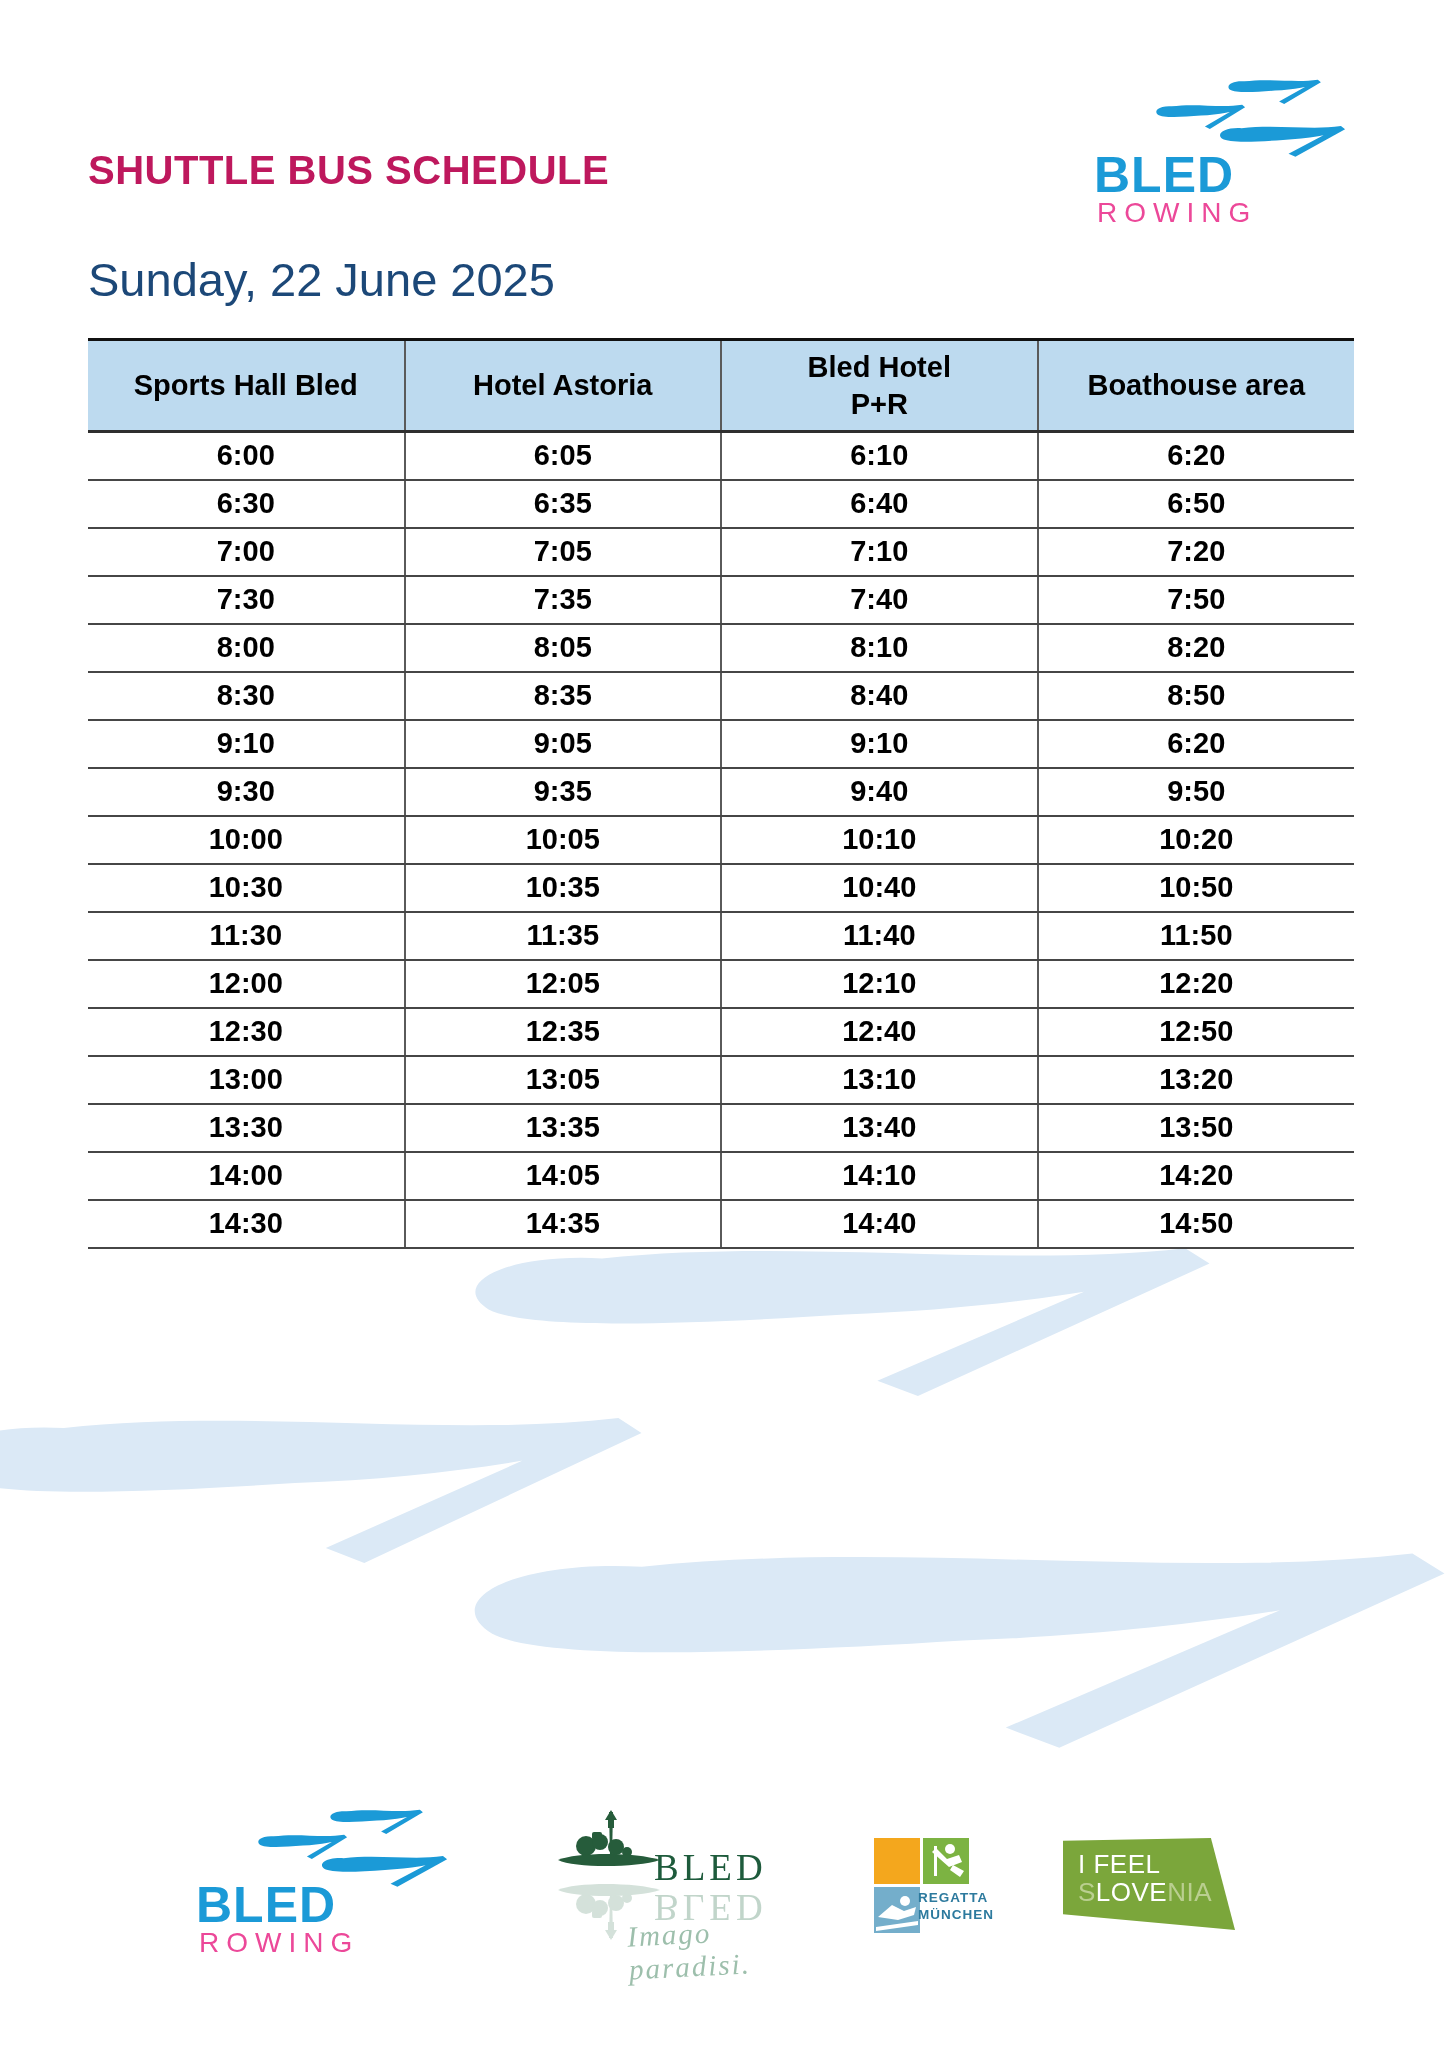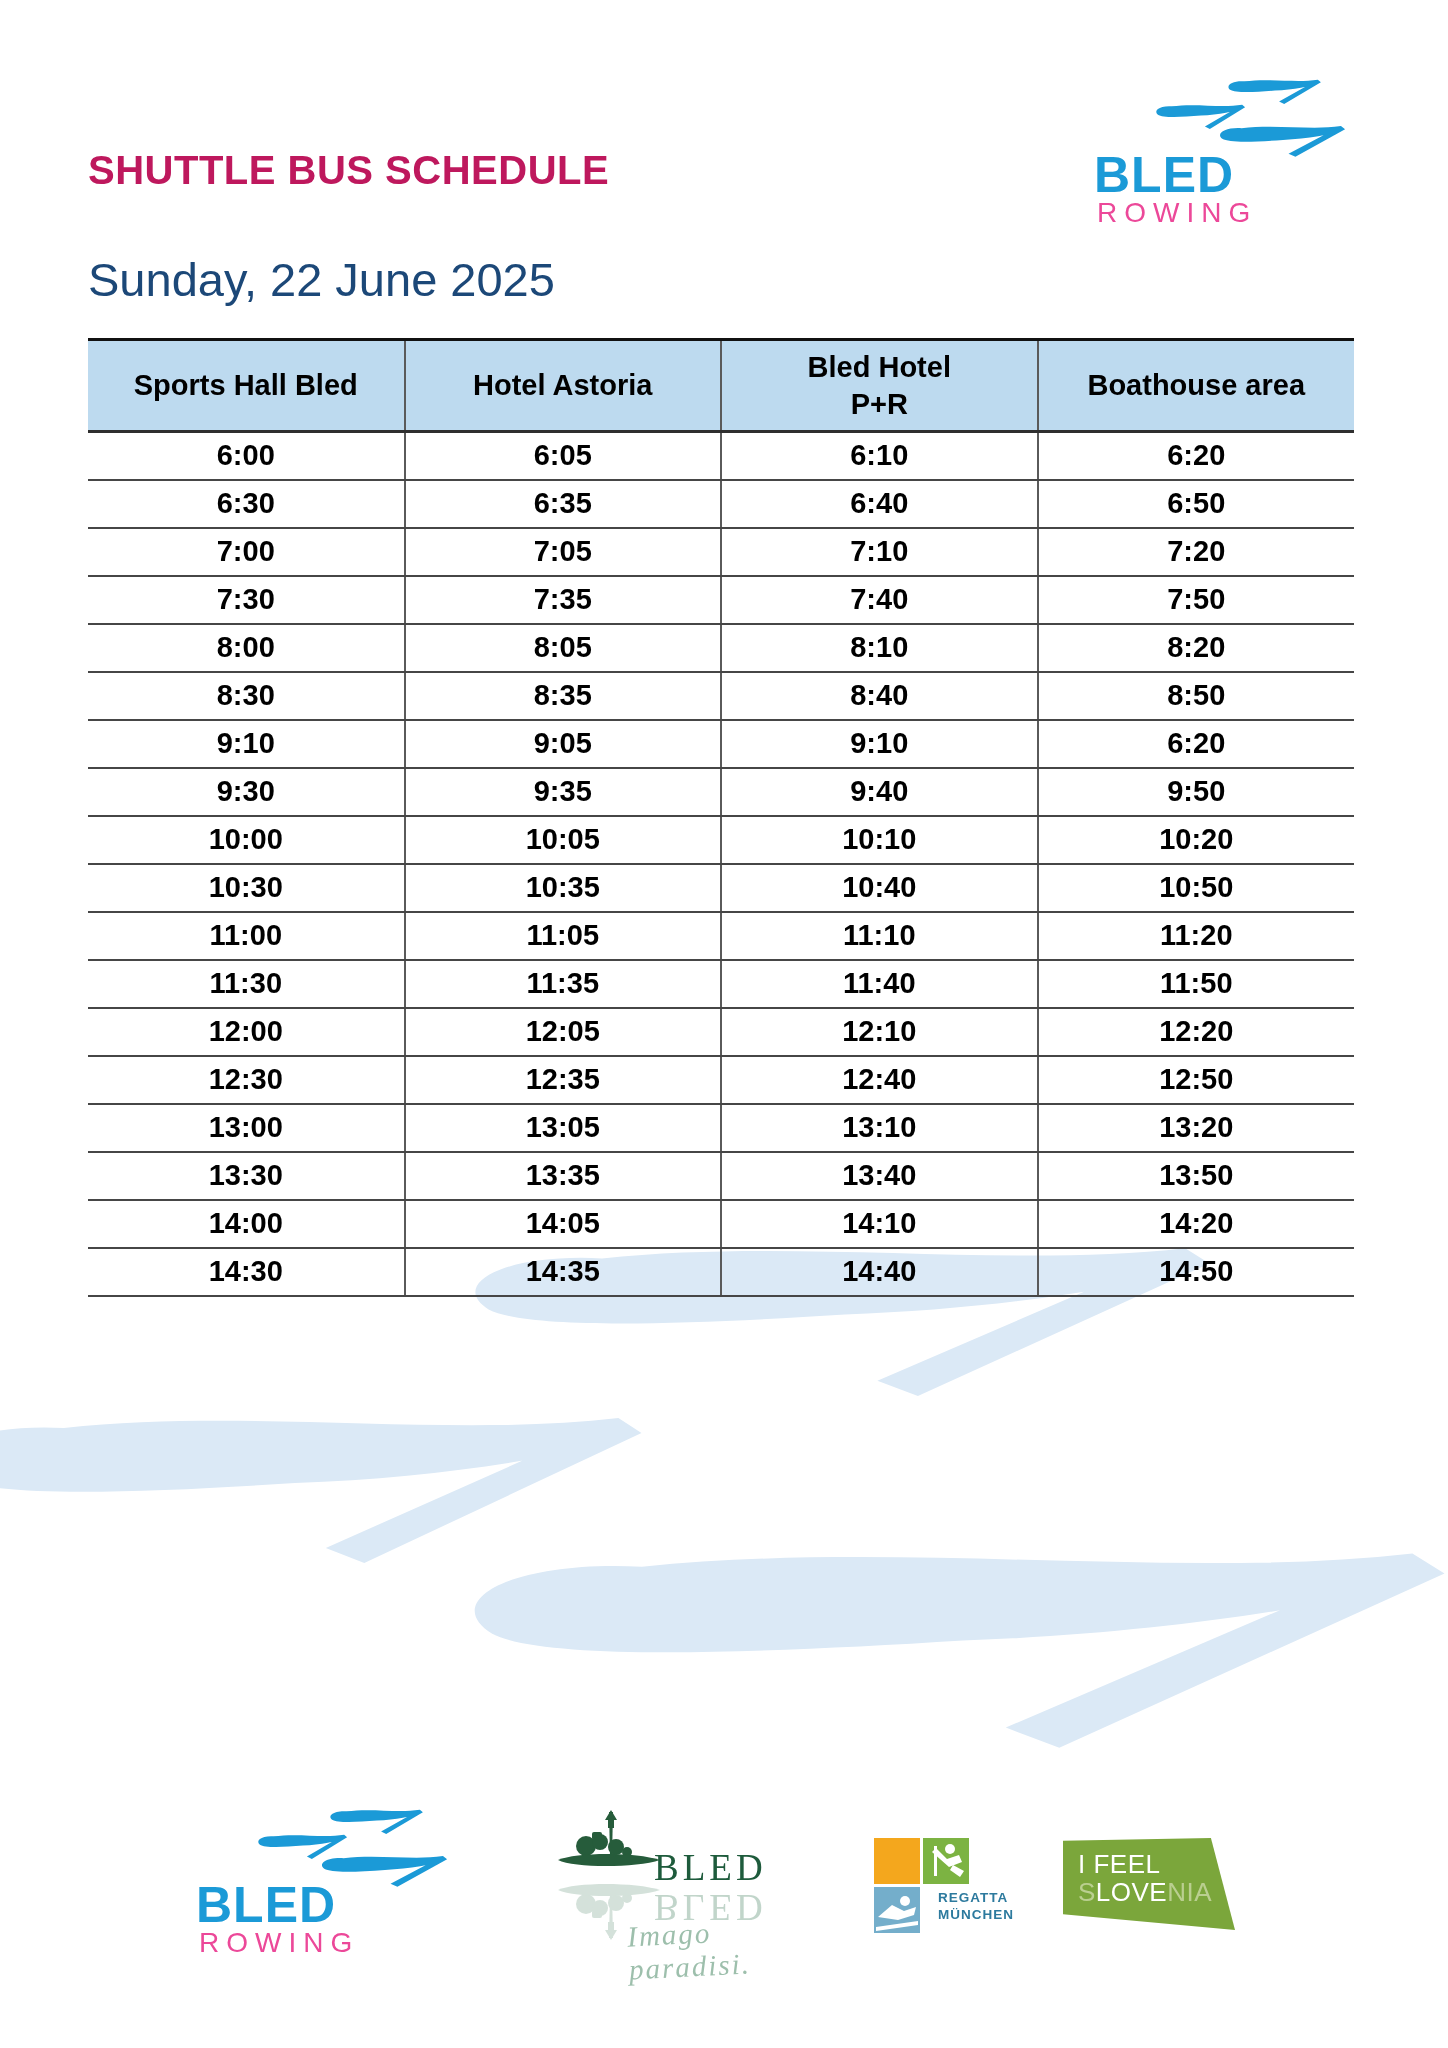--- a/index.html
+++ b/index.html
@@ -156,21 +156,21 @@
     grid-template-rows: 46px 46px;
     gap: 3px;
   }
   .rg-sq { position: relative; }
   .rg-orange { background: #f4a71d; }
   .rg-green  { background: #7cb342; }
   .rg-blue   { background: #74aecb; }
   .rg-sq svg { position: absolute; inset: 0; width: 100%; height: 100%; }
   .regatta .rg-text {
     position: absolute;
-    left: 64px; top: 52px;
+    left: 44px; top: 52px;
     font-size: 13.5px;
     font-weight: bold;
     letter-spacing: 1px;
     color: #2d7a9e;
     line-height: 1.25;
   }
 
   .ifeel {
     position: absolute;
     left: 1063px; top: 1838px;
@@ -299,26 +299,20 @@
             <td>10:00</td>
             <td>10:05</td>
             <td>10:10</td>
             <td>10:20</td>
           </tr>
           <tr>
             <td>10:30</td>
             <td>10:35</td>
             <td>10:40</td>
             <td>10:50</td>
-          </tr>
-          <tr>
-            <td>11:00</td>
-            <td>11:05</td>
-            <td>11:10</td>
-            <td>11:20</td>
           </tr>
           <tr>
             <td>11:30</td>
             <td>11:35</td>
             <td>11:40</td>
             <td>11:50</td>
           </tr>
           <tr>
             <td>12:00</td>
             <td>12:05</td>

